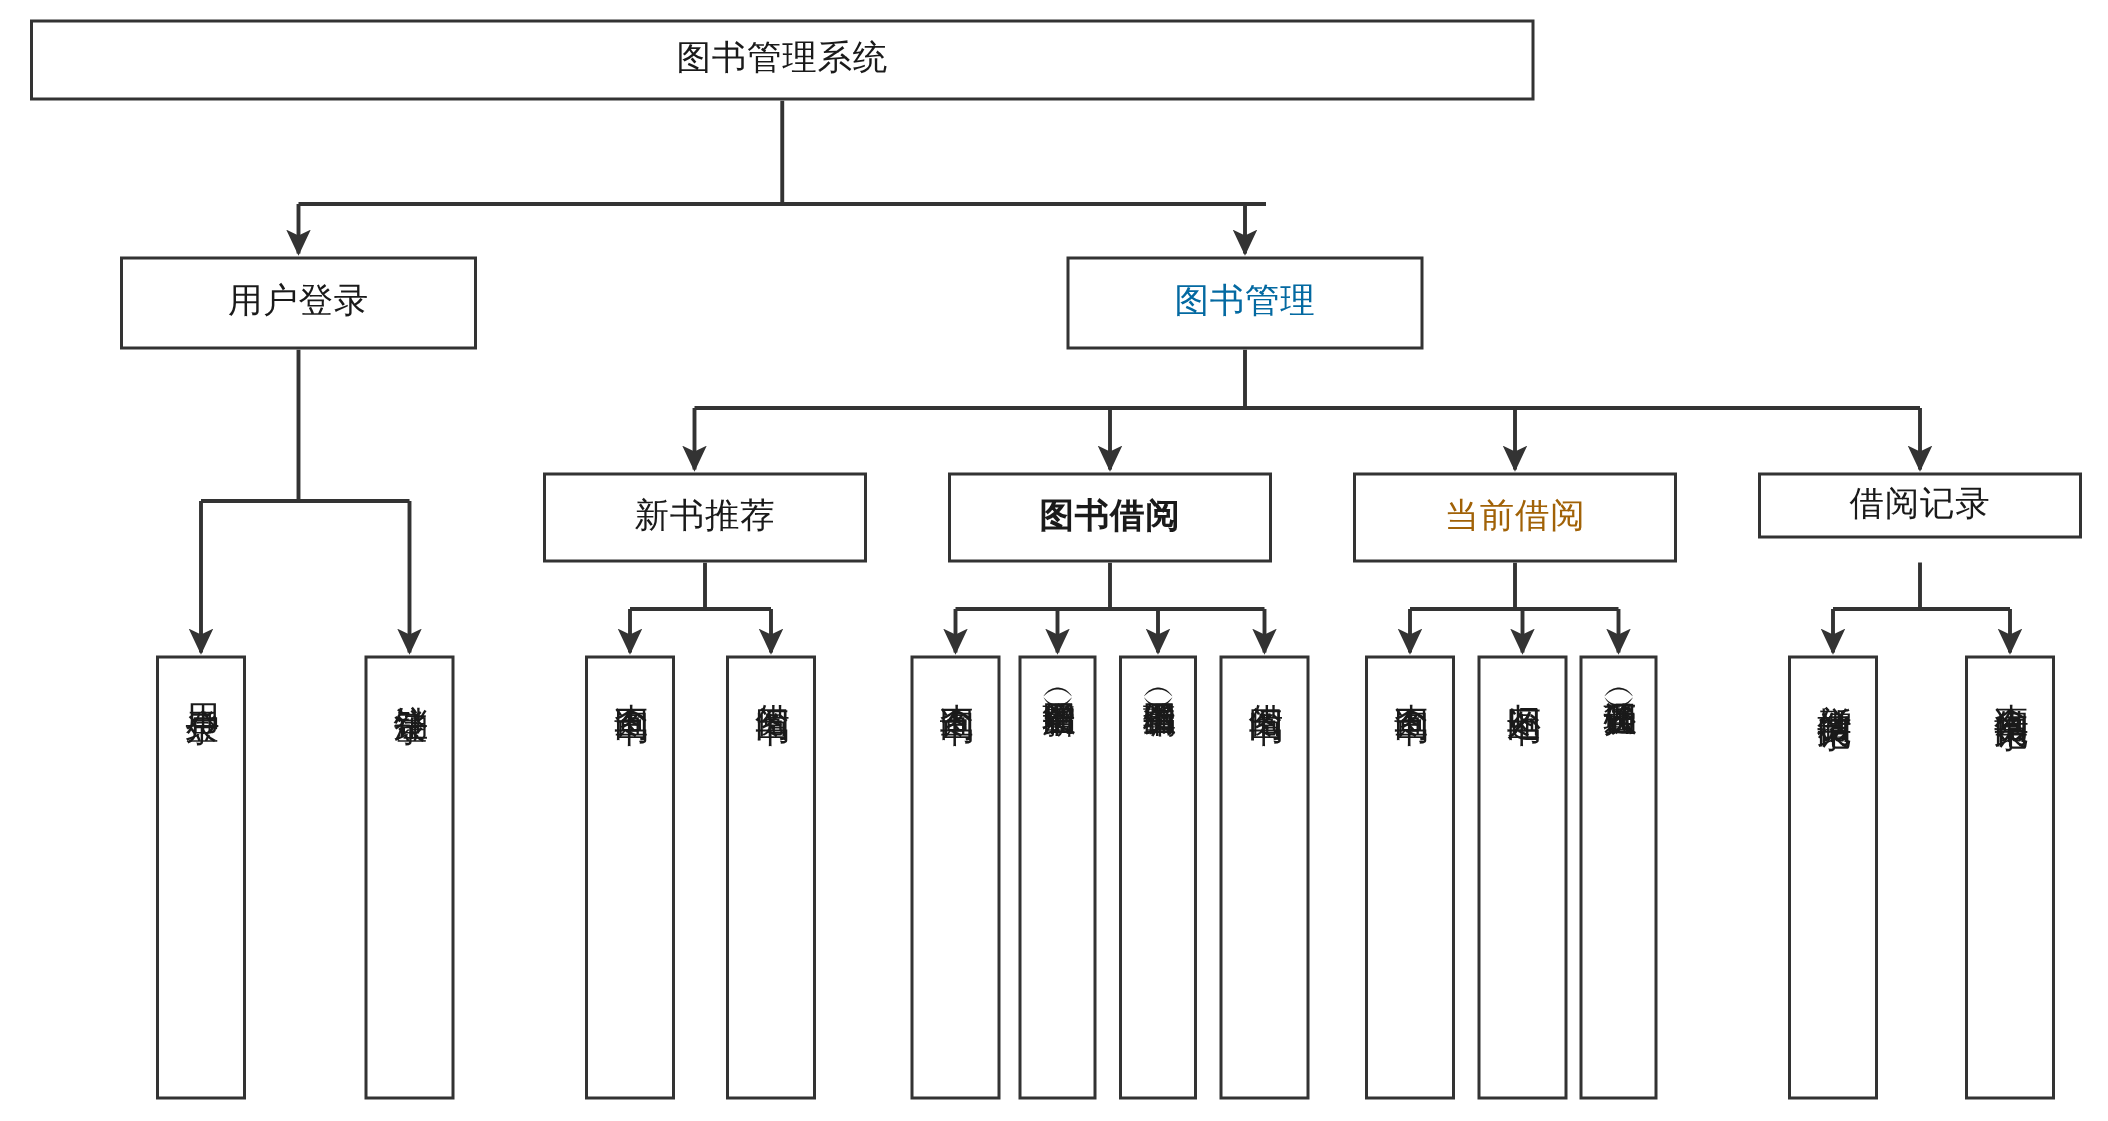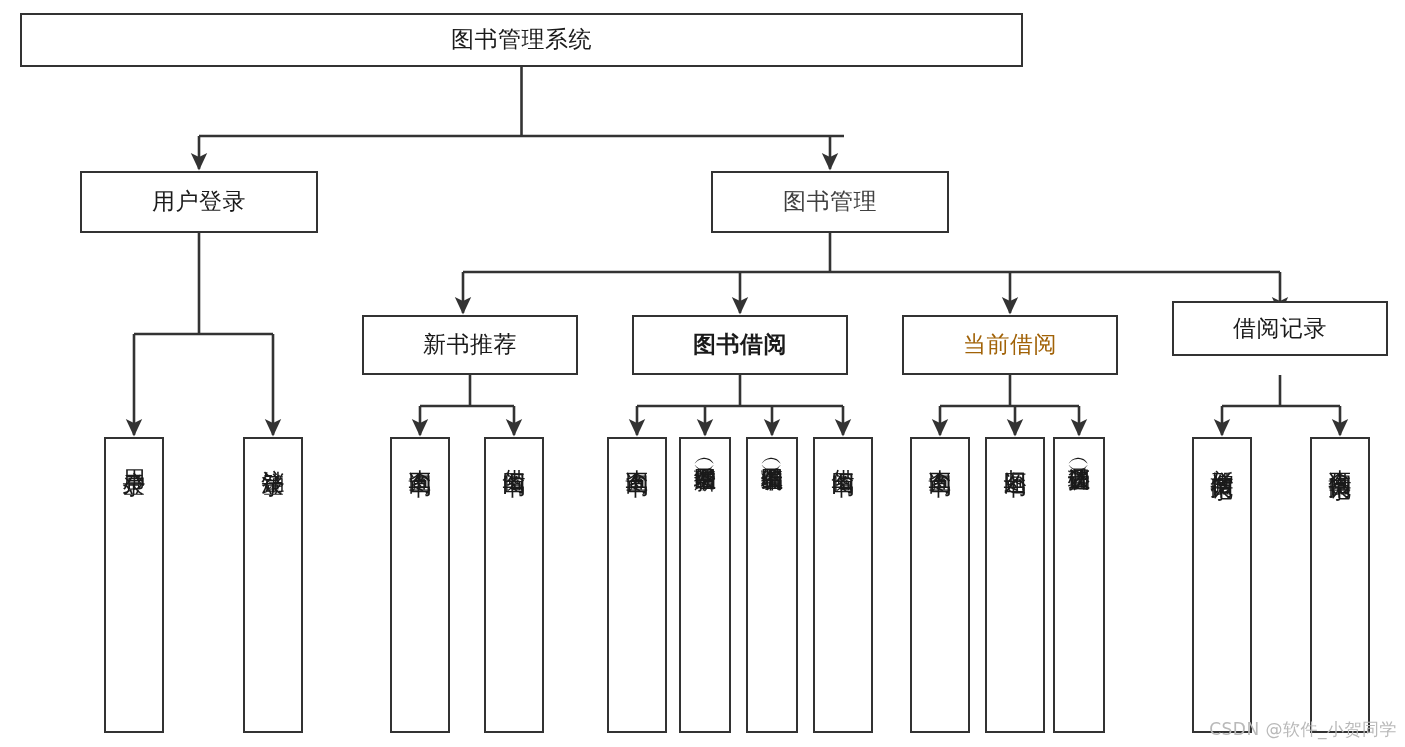--- a/index.html
+++ b/index.html
@@ -136,33 +136,33 @@
   </svg>
 
   <div class="node root horiz" style="left: 20px; top: 13px; width: 1003px; height: 54px; border-color: rgb(51, 51, 51); background: rgb(255, 255, 255);">
     <span class="node-label" style="color: rgb(26, 26, 26);">图书管理系统</span>
   </div>
 
   <div class="node horiz" style="left: 80px; top: 171px; width: 238px; height: 62px; border-color: rgb(51, 51, 51); background: rgb(255, 255, 255);">
     <span class="node-label" style="color: rgb(26, 26, 26);">用户登录</span>
   </div>
   <div class="node horiz" style="left: 711px; top: 171px; width: 238px; height: 62px; border-color: rgb(51, 51, 51); background: rgb(255, 255, 255);">
-    <span class="node-label" style="color: #404040; text-align: right;">图书管理</span>
+    <span class="node-label" style="color: #0369a1; text-align: right;">图书管理</span>
   </div>
 
   <div class="node horiz" style="left: 362px; top: 315px; width: 216px; height: 60px; border-color: rgb(51, 51, 51); background: rgb(255, 255, 255);">
     <span class="node-label" style="color: rgb(26, 26, 26);">新书推荐</span>
   </div>
   <div class="node horiz" style="left: 632px; top: 315px; width: 216px; height: 60px; border-color: rgb(51, 51, 51); background: rgb(255, 255, 255);">
     <span class="node-label" style="color: rgb(26, 26, 26); font-weight: bold;">图书借阅</span>
   </div>
   <div class="node horiz" style="left: 902px; top: 315px; width: 216px; height: 60px; border-color: rgb(51, 51, 51); background: rgb(255, 255, 255);">
     <span class="node-label" style="color: #a16207;">当前借阅</span>
   </div>
-  <div class="node horiz" style="left: 1172px; top: 301px; width: 216px; height: 55px; border-color: rgb(51, 51, 51); background: rgb(255, 255, 255);">
+  <div class="node horiz" style="left: 1172px; top: 315px; width: 216px; height: 44px; border-color: rgb(51, 51, 51); background: rgb(255, 255, 255);">
     <span class="node-label" style="color: rgb(26, 26, 26);">借阅记录</span>
   </div>
 
   <div class="node vert" style="left: 104px; top: 437px; width: 60px; height: 296px; border-color: rgb(51, 51, 51); background: rgb(255, 255, 255);">
     <span class="node-label" style="color: rgb(26, 26, 26);">用户登录</span>
   </div>
   <div class="node vert" style="left: 243px; top: 437px; width: 60px; height: 296px; border-color: rgb(51, 51, 51); background: rgb(255, 255, 255);">
     <span class="node-label" style="color: rgb(26, 26, 26);">注销登录</span>
   </div>
 
@@ -196,14 +196,13 @@
     <span class="node-label" style="color: rgb(26, 26, 26);">确认归还（管理员）</span>
   </div>
 
   <div class="node vert" style="left: 1192px; top: 437px; width: 60px; height: 296px; border-color: rgb(51, 51, 51); background: rgb(255, 255, 255);">
     <span class="node-label" style="color: rgb(26, 26, 26);">新增借阅记录</span>
   </div>
   <div class="node vert" style="left: 1310px; top: 437px; width: 60px; height: 296px; border-color: rgb(51, 51, 51); background: rgb(255, 255, 255);">
     <span class="node-label" style="color: rgb(26, 26, 26);">查询借阅记录</span>
   </div>
 
-  <div id="watermark" style="color: rgb(185, 185, 185);">CSDN @软件_小贺同学</div>
 </div>
 
 </body></html>

